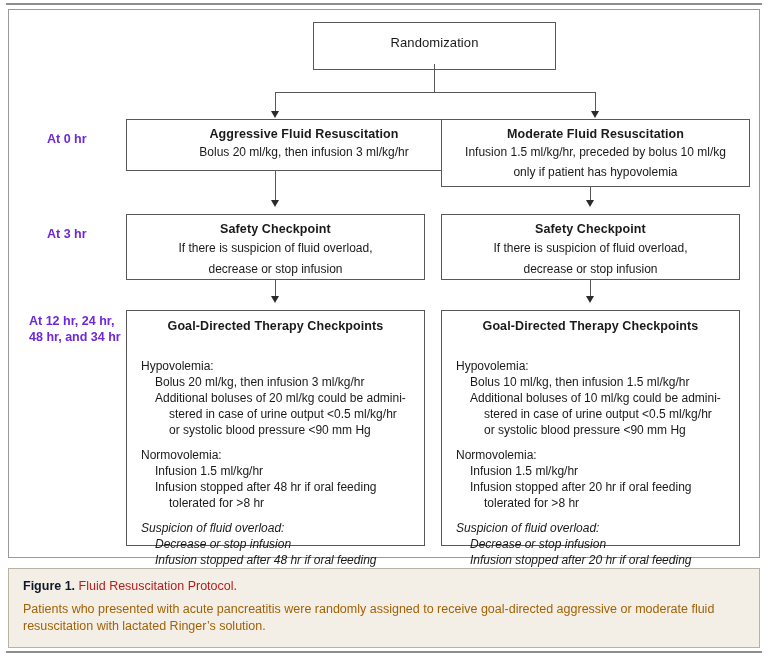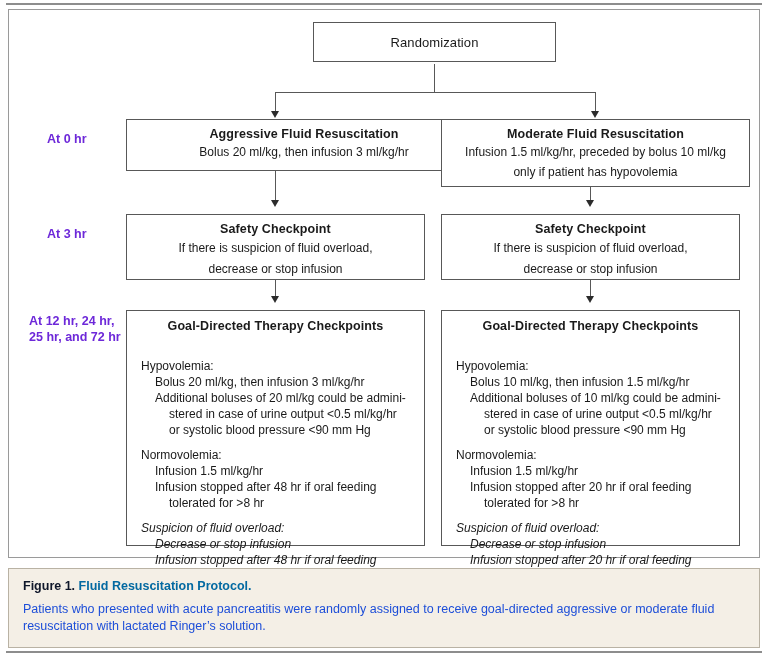--- a/index.html
+++ b/index.html
@@ -65,21 +65,21 @@
     font-size: 12.5px;
     letter-spacing: 0.1px;
   }
   .node .sub {
     font-size: 12px;
     line-height: 1.32;
   }
 
   
   #n-rand {
-    left: 313px; top: 22px; width: 243px; height: 40px;
+    left: 313px; top: 22px; width: 243px; height: 48px;
   }
   #n-rand .title {
     font-weight: normal;
     font-size: 13px;
     line-height: 40px;
   }
 
   
   #n-aggr { left: 126px; top: 119px; width: 356px; height: 52px; }
   #n-mod  { left: 441px; top: 119px; width: 309px; height: 68px; }
@@ -149,27 +149,27 @@
   #caption .cap-title {
     font-size: 12.5px;
     line-height: 1.25;
     margin-bottom: 6px;
   }
   #caption .figno {
     color: #0f172a;
     font-weight: bold;
   }
   #caption .captitletext {
-    font-weight: bold;
-    color: #0369a1;
+    font-weight: normal;
+    color: #b91c1c;
   }
   #caption .cap-body {
     font-size: 12.5px;
     line-height: 1.42;
-    color: #1d4ed8;
+    color: #a16207;
   }
 </style>
 </head>
 <body>
 
 <div id="page">
 
   <div class="frame-rule-top"></div>
   <div class="frame-box"></div>
 
@@ -183,21 +183,21 @@
     <div class="ln h" style="left:275px; top:92px; width:320px;"></div>
     <div class="ln v" style="left:275px; top:92px; height:20px;"></div>
     <div class="ln v" style="left:595px; top:92px; height:20px;"></div>
     <div class="arrow" style="left:271px; top:111px;"></div>
     <div class="arrow" style="left:591px; top:111px;"></div>
 
     <div class="stage-label" id="lbl-0">At 0 hr</div>
     <div class="stage-label" id="lbl-3">At 3 hr</div>
     <div class="stage-label" id="lbl-12">
       <span>At 12 hr, 24 hr,</span><br>
-      <span>25 hr, and 72 hr</span>
+      <span>48 hr, and 34 hr</span>
     </div>
 
     <div class="node" id="n-aggr">
       <span class="title">Aggressive Fluid Resuscitation</span>
       <span class="sub">Bolus 20 ml/kg, then infusion 3 ml/kg/hr</span>
     </div>
 
     <div class="node" id="n-mod">
       <span class="title">Moderate Fluid Resuscitation</span>
       <span class="sub">Infusion 1.5 ml/kg/hr, preceded by bolus 10 ml/kg</span>

